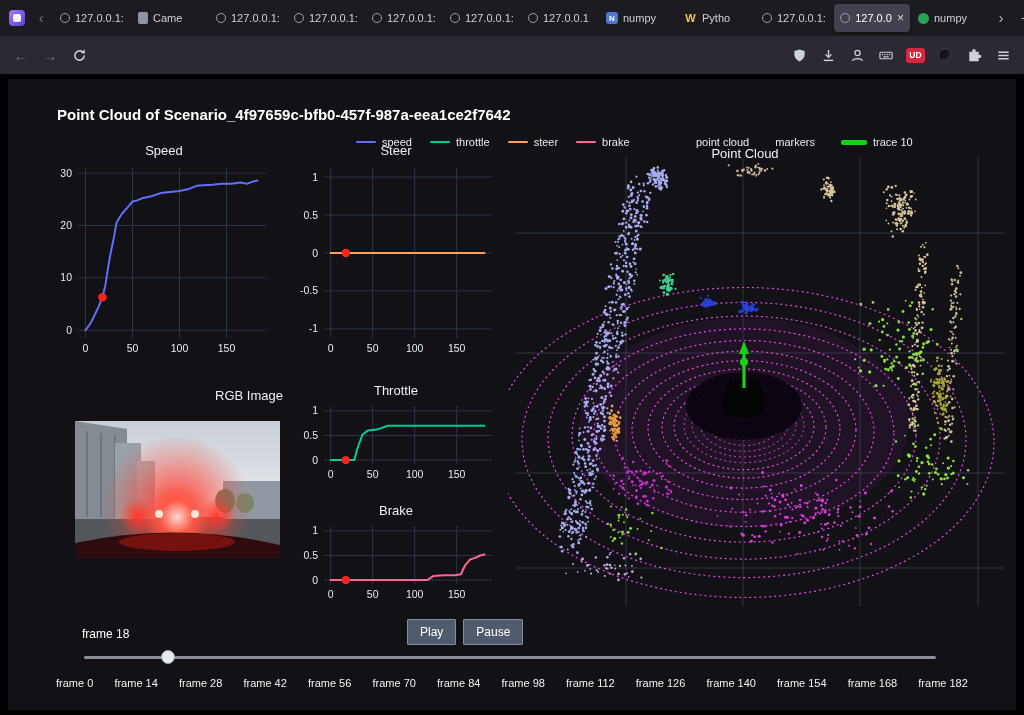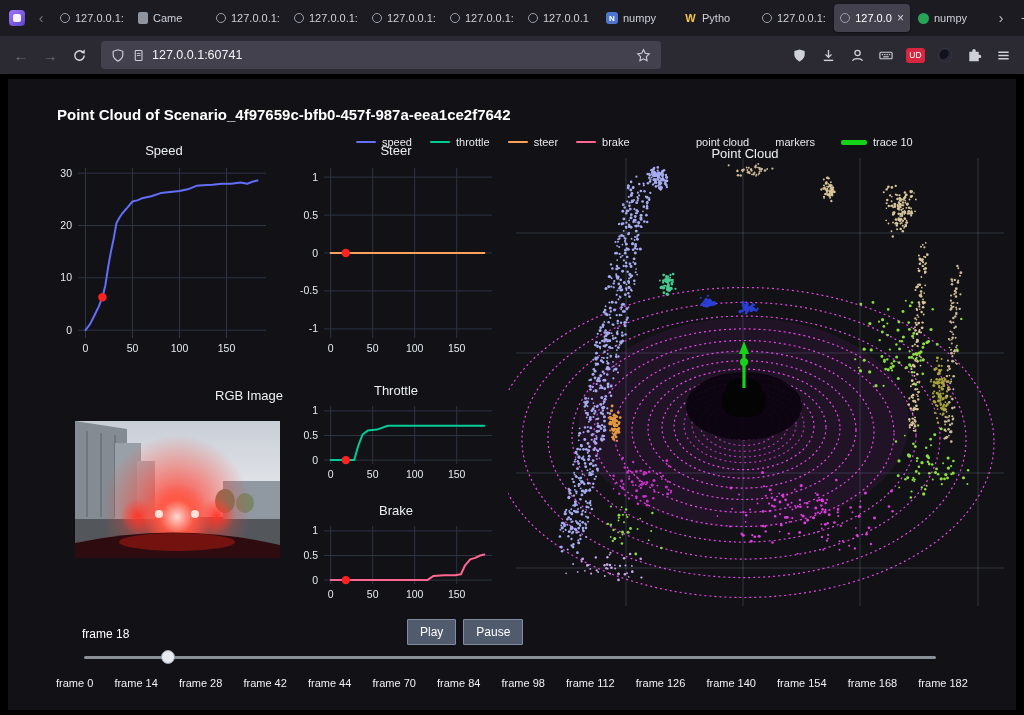--- a/index.html
+++ b/index.html
@@ -32,21 +32,21 @@
 
   .navbar{position:absolute;top:36px;left:0;right:0;height:38px;background:#2b2a33;
           display:flex;align-items:center;padding:0 8px;gap:3px;z-index:30;}
   .nav-ic{width:26px;height:26px;display:flex;align-items:center;justify-content:center;
           color:#d2d4dc;font-size:15px;border-radius:4px;flex:none;}
   .nav-ic.dim{color:#6e6f7a;}
   .urlbar{flex:0 0 540px;height:28px;background:#42414d;border-radius:4px;display:flex;
           align-items:center;gap:7px;padding:0 10px;margin-left:6px;}
   .url-text{color:#f3f3f6;font-size:12.5px;flex:1;}
   .spacer{flex:1;}
-  .ud{width:19px;height:15px;background:#d7263d;color:#fff;font-size:8.5px;font-weight:normal;
+  .ud{width:19px;height:15px;background:#d7263d;color:#fff;font-size:8.5px;font-weight:bold;
       display:flex;align-items:center;justify-content:center;border-radius:3px;margin:0 4px;}
   svg.ic{display:block;}
 
   
   .app-bg{position:absolute;left:0;right:0;top:74px;bottom:0;background:#000;}
   .app{position:absolute;left:8px;right:8px;top:79px;bottom:5px;background:#111116;}
   .page-title{position:absolute;left:57px;top:106px;color:#fff;font-size:15px;font-weight:bold;z-index:5;}
 
   .legend{position:absolute;display:flex;align-items:center;color:#e8eaf0;font-size:11px;z-index:6;}
   #legend-signals{left:356px;top:136px;gap:18px;}
@@ -147,34 +147,20 @@
 
 </div>
 
 <div class="navbar">
   <div class="nav-ic dim">←</div>
   <div class="nav-ic dim">→</div>
   <div class="nav-ic">
     <svg class="ic" width="15" height="15" viewBox="0 0 16 16">
       <path d="M13 8a5 5 0 1 1-1.7-3.75" fill="none" stroke="#d2d4dc" stroke-width="1.6"></path>
       <polygon points="13.6,1.6 13.6,6 9.4,5" fill="#d2d4dc"></polygon>
-    </svg>
-  </div>
-  <div class="urlbar">
-    <svg class="ic" width="14" height="15" viewBox="0 0 16 16">
-      <path d="M8 1.5 13.5 3.2 V7.5 C13.5 11.5 8 14.5 8 14.5 C8 14.5 2.5 11.5 2.5 7.5 V3.2 Z" fill="none" stroke="#cfd1d9" stroke-width="1.3"></path>
-    </svg>
-    <svg class="ic" width="13" height="15" viewBox="0 0 16 16">
-      <rect x="4" y="1.8" width="8.3" height="12.4" rx="1" fill="none" stroke="#cfd1d9" stroke-width="1.3"></rect>
-      <line x1="6" y1="5.5" x2="10.5" y2="5.5" stroke="#cfd1d9" stroke-width="1.1"></line>
-      <line x1="6" y1="8" x2="10.5" y2="8" stroke="#cfd1d9" stroke-width="1.1"></line>
-    </svg>
-    <span class="url-text">127.0.0.1:60741</span>
-    <svg class="ic" width="15" height="15" viewBox="0 0 16 16">
-      <path d="M8 1.8l1.9 3.9 4.3.6-3.1 3 .7 4.3L8 11.6 4.2 13.6l.7-4.3-3.1-3 4.3-.6z" fill="none" stroke="#cfd1d9" stroke-width="1.2"></path>
     </svg>
   </div>
   <div class="spacer"></div>
   <div class="nav-ic">
     <svg class="ic" width="15" height="15" viewBox="0 0 16 16">
       <path d="M8 1.5 13.5 3.2 V7.5 C13.5 11.5 8 14.5 8 14.5 C8 14.5 2.5 11.5 2.5 7.5 V3.2 Z" fill="#cfd1d9"></path>
     </svg>
   </div>
   <div class="nav-ic">
     <svg class="ic" width="15" height="15" viewBox="0 0 16 16">
@@ -2322,21 +2308,21 @@
 </div>
 <div id="slider">
   <div id="slider-track"></div>
   <div id="slider-handle" style="left: calc(9.89% - 7px);"></div>
 </div>
 <div id="ticks">
     <span>frame 0</span>
     <span>frame 14</span>
     <span>frame 28</span>
     <span>frame 42</span>
-    <span>frame 44</span>
+    <span>frame 56</span>
     <span>frame 70</span>
     <span>frame 84</span>
     <span>frame 98</span>
     <span>frame 112</span>
     <span>frame 126</span>
     <span>frame 140</span>
     <span>frame 154</span>
     <span>frame 168</span>
     <span>frame 182</span>
   </div>

